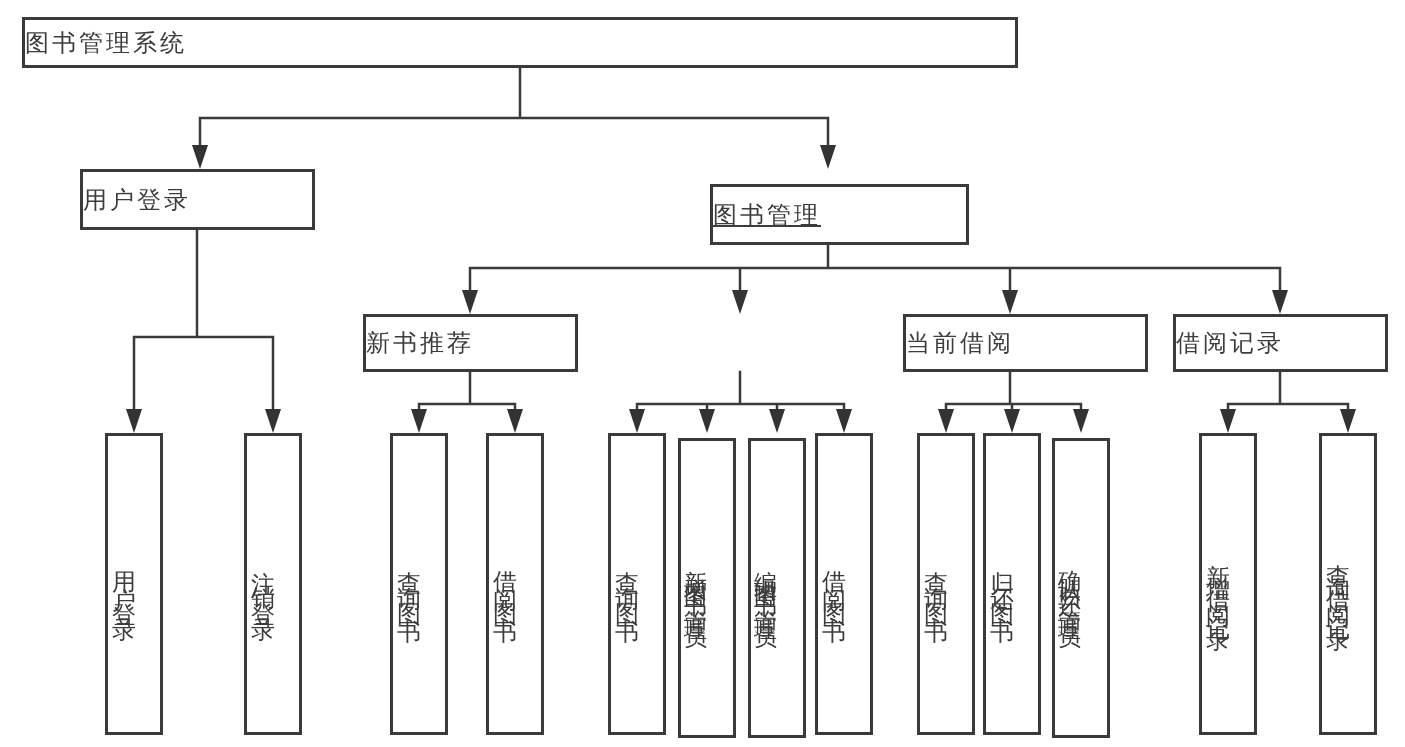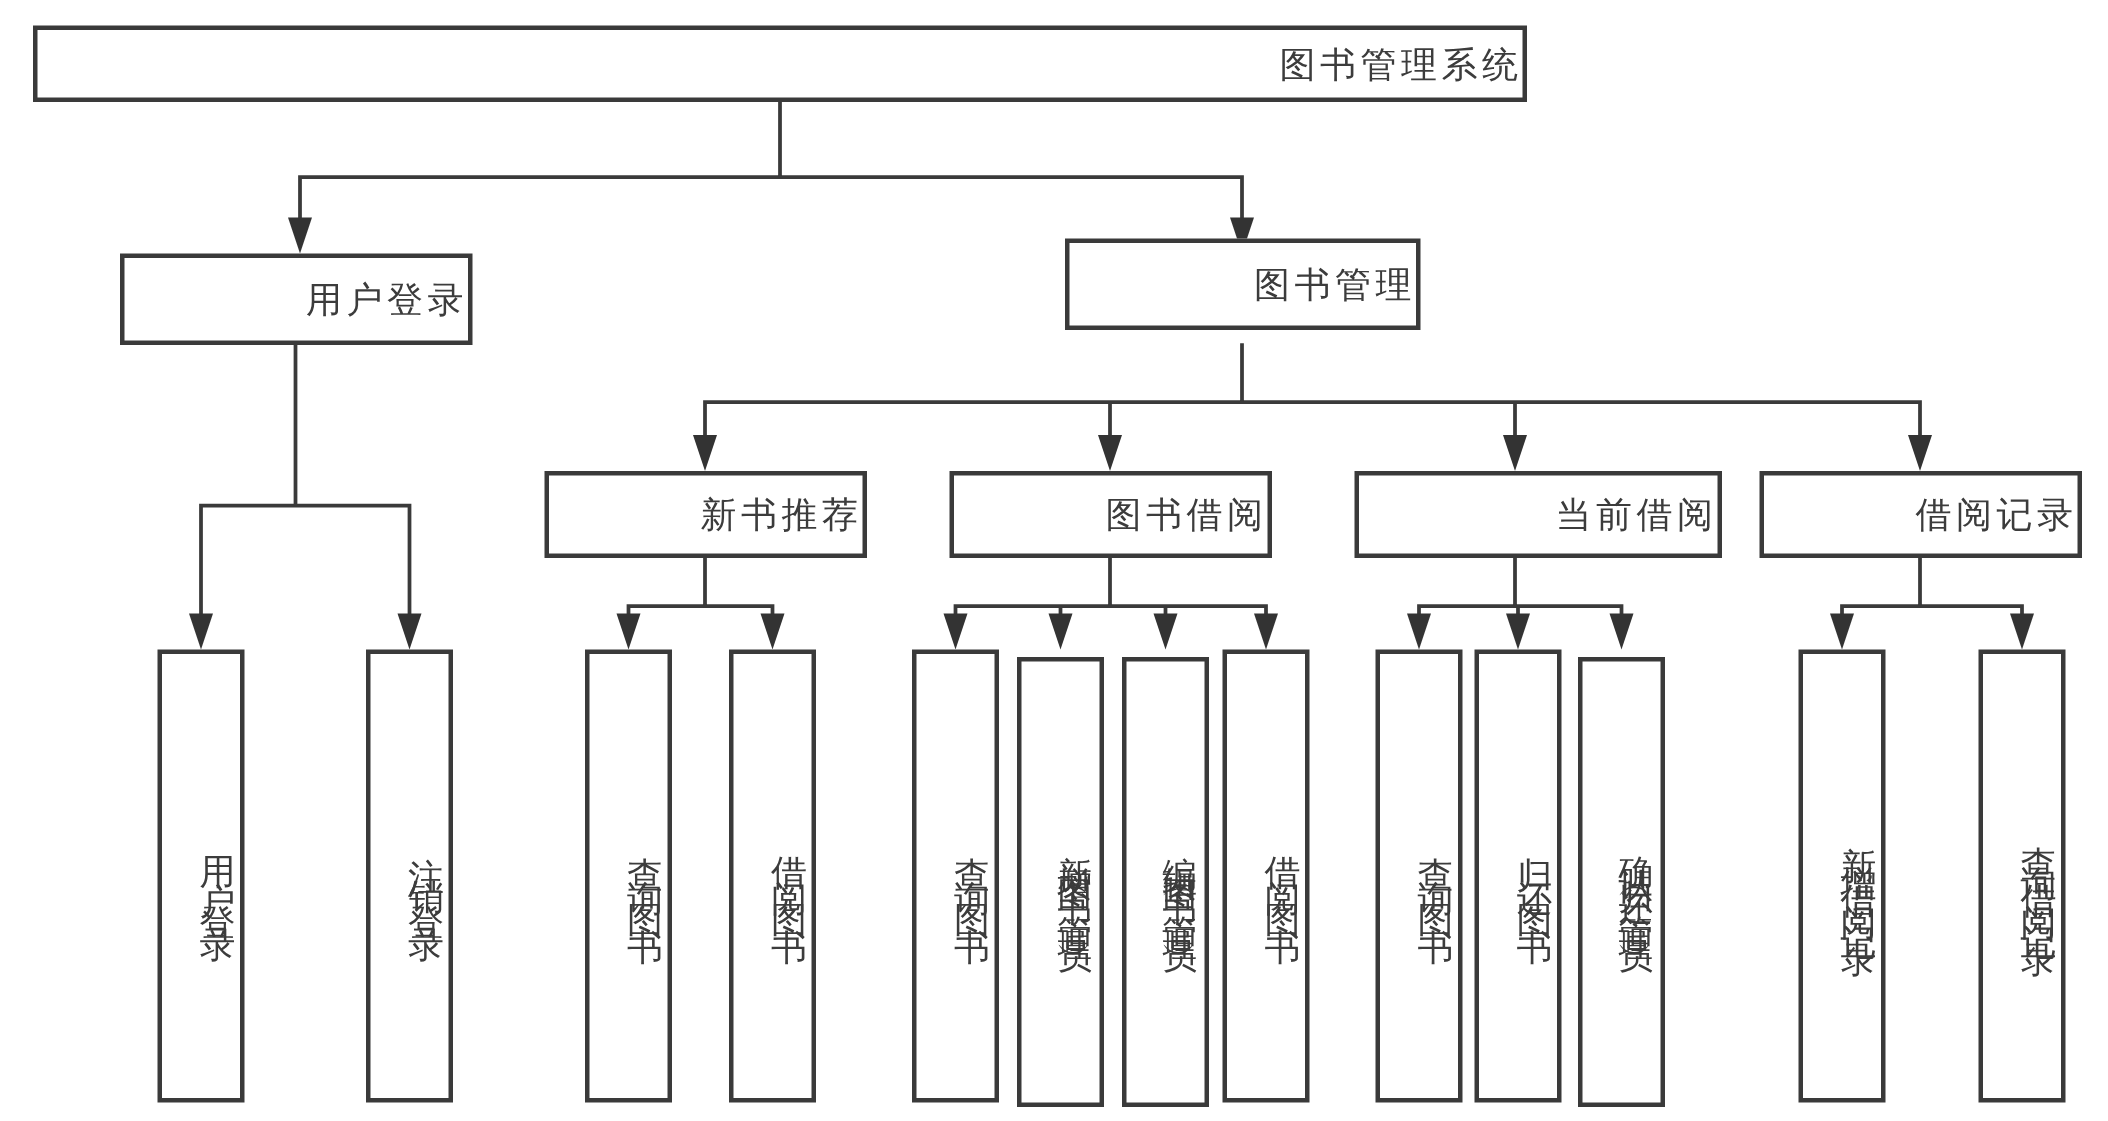--- a/index.html
+++ b/index.html
@@ -23,21 +23,21 @@
     height: 747px;
     z-index: 1;
   }
   .node {
     position: absolute;
     box-sizing: border-box;
     border: 3px solid #3a3a3a;
     background: #ffffff;
     display: flex;
     align-items: center;
-    justify-content: flex-end;
+    justify-content: flex-start;
     z-index: 2;
     font-size: 24px;
     letter-spacing: 3px;
     color: #3c3c3c;
     white-space: nowrap;
   }
   .vtext {
     display: inline-block;
     writing-mode: vertical-rl;
     text-orientation: mixed;
@@ -103,29 +103,26 @@
     </g>
   </svg>
 
   <div class="node" style="left:22px; top:17px; width:996px; height:51px;">
     <span>图书管理系统</span>
   </div>
 
   <div class="node" style="left:80px; top:169px; width:235px; height:61px;">
     <span>用户登录</span>
   </div>
-  <div class="node" style="left:710px; top:159px; width:237px; height:61px;">
+  <div class="node" style="left:710px; top:184px; width:259px; height:61px;text-decoration:underline;">
     <span>图书管理</span>
   </div>
 
   <div class="node" style="left:363px; top:314px; width:215px; height:58px;">
     <span>新书推荐</span>
-  </div>
-  <div class="node" style="left:633px; top:314px; width:215px; height:58px;">
-    <span>图书借阅</span>
   </div>
   <div class="node" style="left:903px; top:314px; width:245px; height:58px;">
     <span>当前借阅</span>
   </div>
   <div class="node" style="left:1173px; top:314px; width:215px; height:58px;">
     <span>借阅记录</span>
   </div>
 
   <div class="node" style="left:105px; top:433px; width:58px; height:302px;">
     <span class="vtext v4">用户登录</span>

